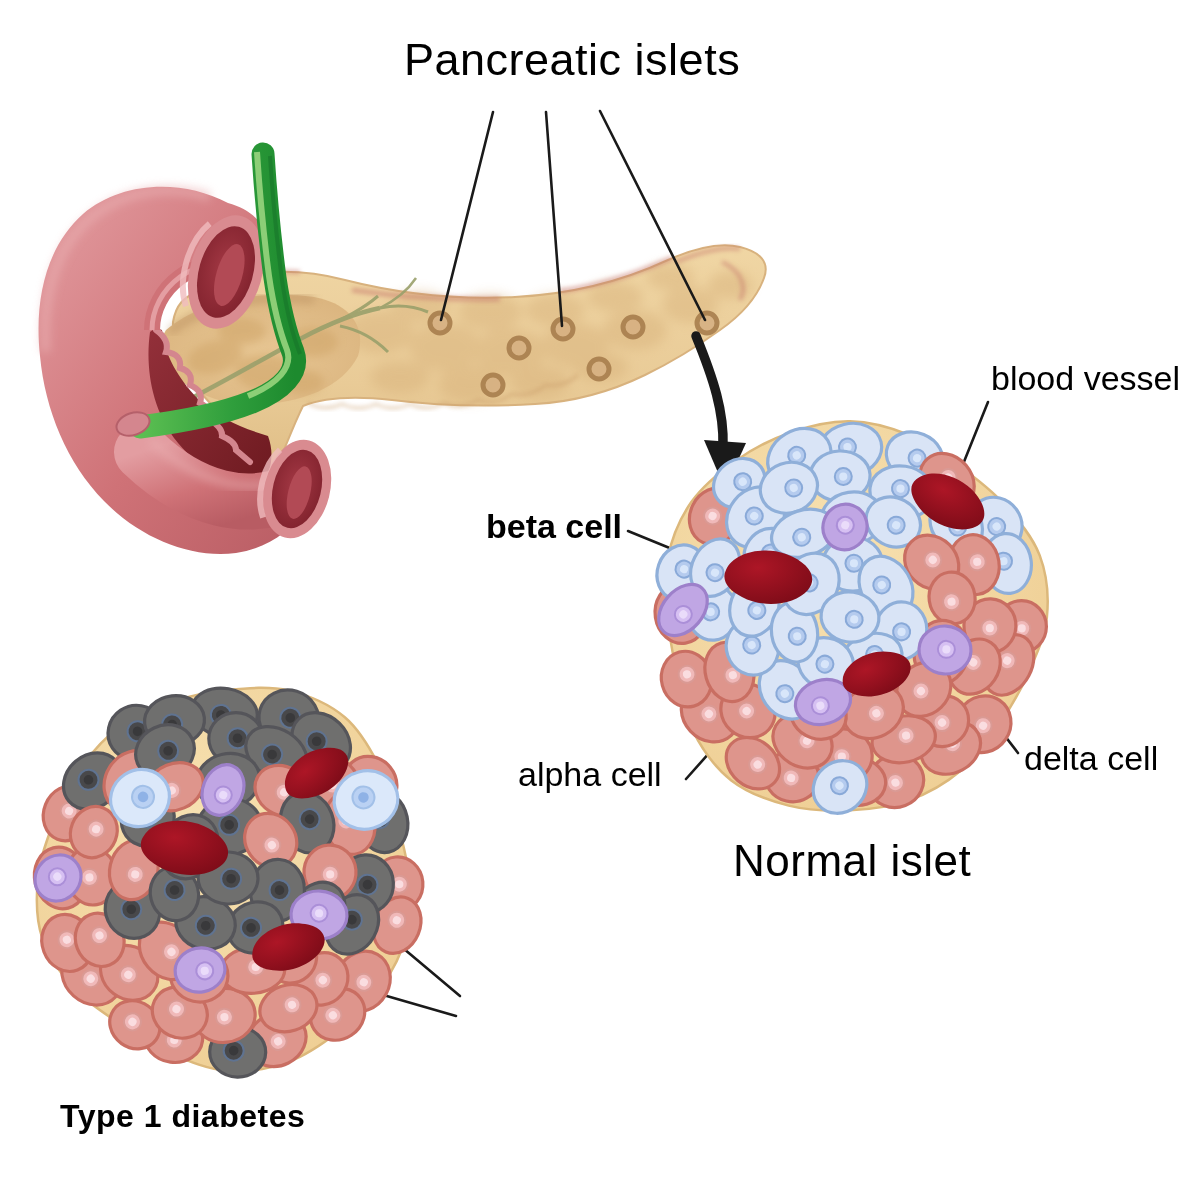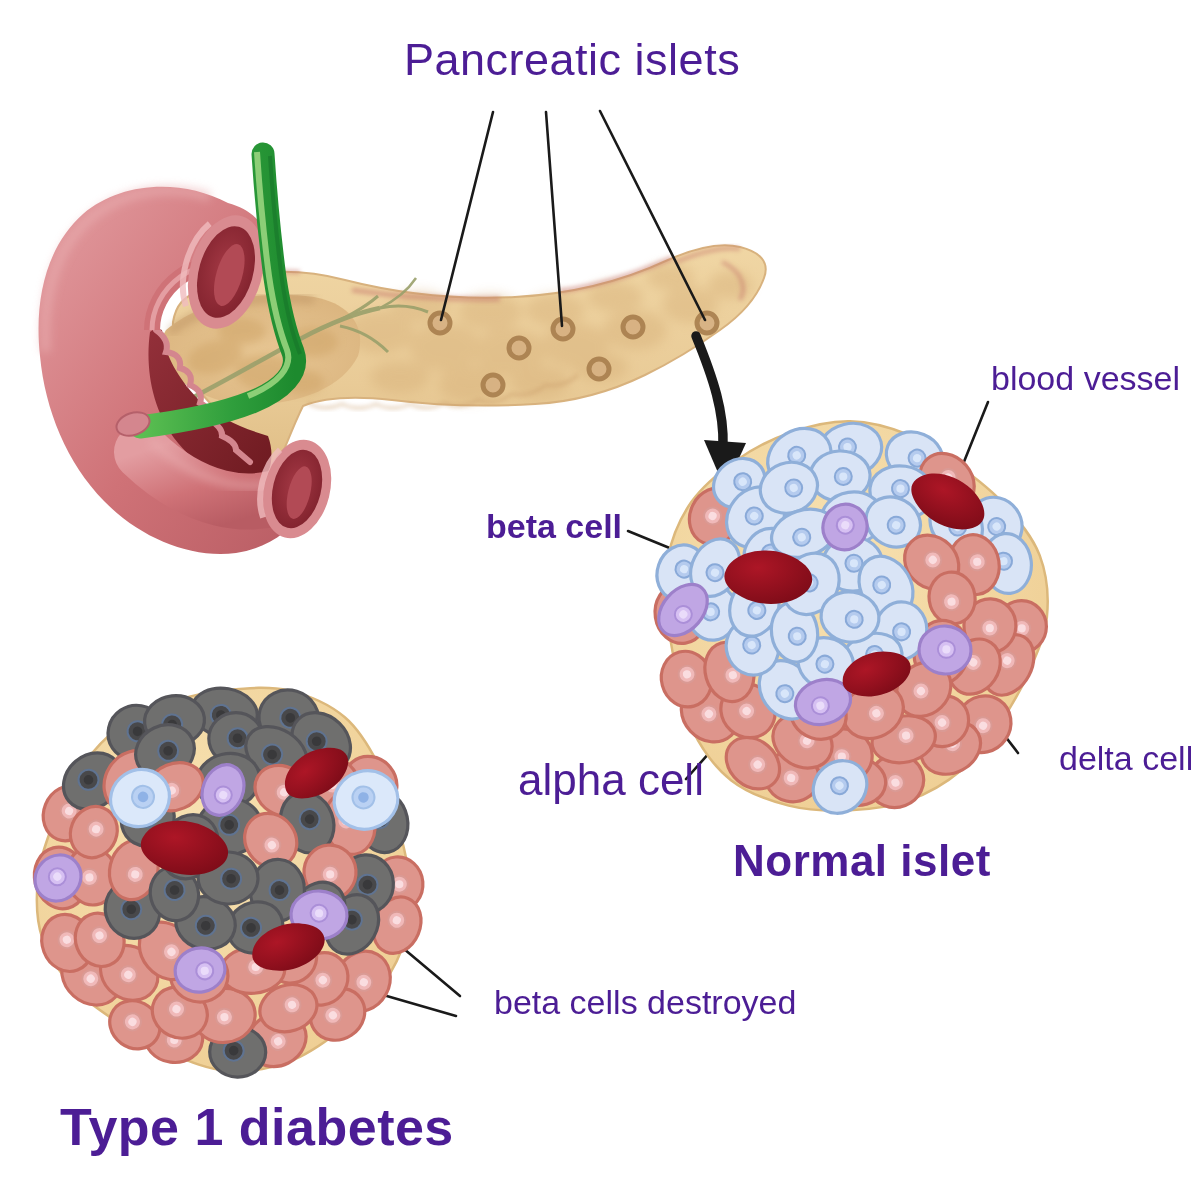--- a/index.html
+++ b/index.html
@@ -1,27 +1,27 @@
 <!DOCTYPE html>
 <html><head>
 <meta charset="utf-8">
 <style>
   html,body{margin:0;padding:0;background:#fff;}
   #stage{position:relative;width:1200px;height:1199px;background:#ffffff;overflow:hidden;
          font-family:"Liberation Sans",sans-serif;}
   #scene{position:absolute;left:0;top:0;}
-  .lbl{position:absolute;color:#4c1d95;white-space:nowrap;line-height:1.05;}
+  .lbl{position:absolute;color:#000000;white-space:nowrap;line-height:1.05;}
   .lbl-title{left:404px;top:36px;font-size:45px;letter-spacing:.5px;}
   .lbl-blood{left:943px;top:361px;font-size:34px;margin-left:48px;}
   .lbl-beta{left:486px;top:509px;font-size:34px;font-weight:bold;}
-  .lbl-alpha{left:518px;top:757px;font-size:44px;}
-  .lbl-delta{left:1024px;top:741px;font-size:34px;margin-left:35px;}
-  .lbl-normal{left:733px;top:838px;font-size:44px;font-weight:bold;letter-spacing:.5px;}
+  .lbl-alpha{left:518px;top:757px;font-size:34px;}
+  .lbl-delta{left:1024px;top:741px;font-size:34px;}
+  .lbl-normal{left:733px;top:838px;font-size:44px;font-weight:normal;letter-spacing:.5px;}
   .lbl-destroyed{left:494px;top:985px;font-size:34px;}
-  .lbl-type1{left:60px;top:1100px;font-size:52px;font-weight:bold;letter-spacing:.5px;}
+  .lbl-type1{left:60px;top:1100px;font-size:32px;font-weight:bold;letter-spacing:.5px;}
 </style>
 </head>
 <body>
 
 <div id="stage">
   <svg id="scene" width="1200" height="1199" viewBox="0 0 1200 1199">
     <defs>
       <radialGradient id="isletGrad" cx="42%" cy="36%" r="75%">
         <stop offset="0%" stop-color="#f7e2b2"></stop>
           <stop offset="100%" stop-color="#eecd92"></stop>
@@ -864,15 +864,14 @@
         </g>
       </g>
   </svg>
 
   <div class="lbl lbl-title">Pancreatic islets</div>
   <div class="lbl lbl-blood">blood vessel</div>
   <div class="lbl lbl-beta">beta cell</div>
   <div class="lbl lbl-alpha">alpha cell</div>
   <div class="lbl lbl-delta">delta cell</div>
   <div class="lbl lbl-normal">Normal islet</div>
-  <div class="lbl lbl-destroyed">beta cells destroyed</div>
   <div class="lbl lbl-type1">Type 1 diabetes</div>
 </div>
 
 </body></html>

